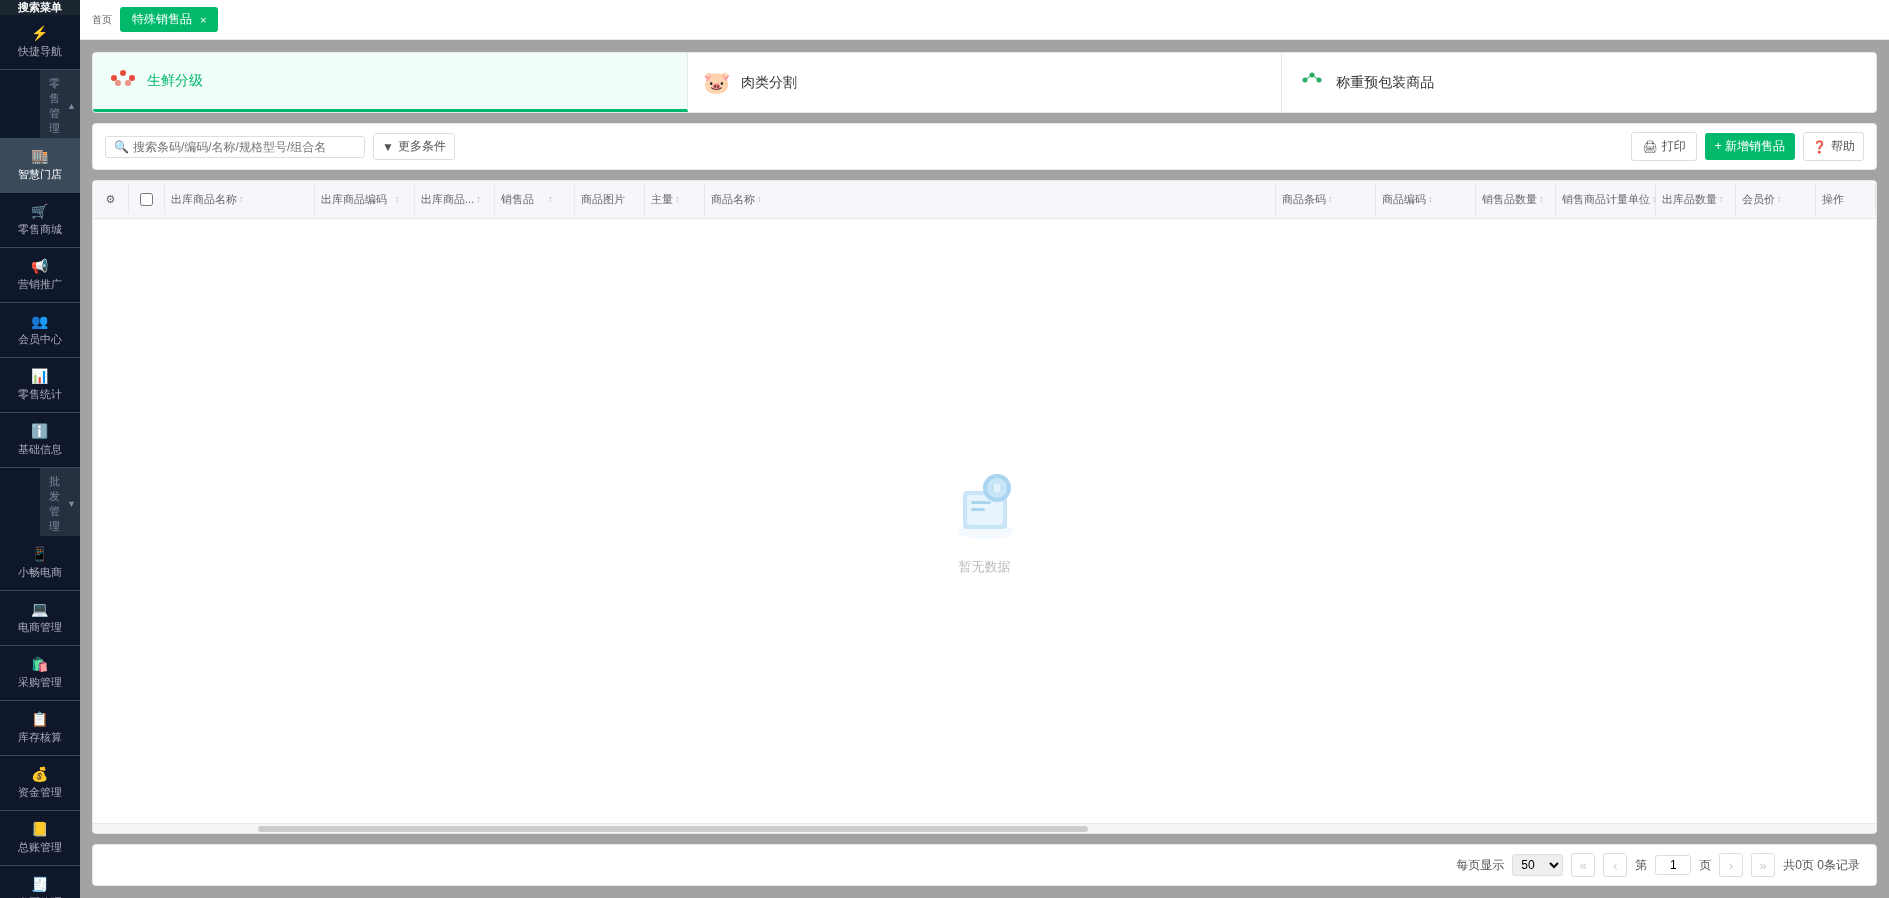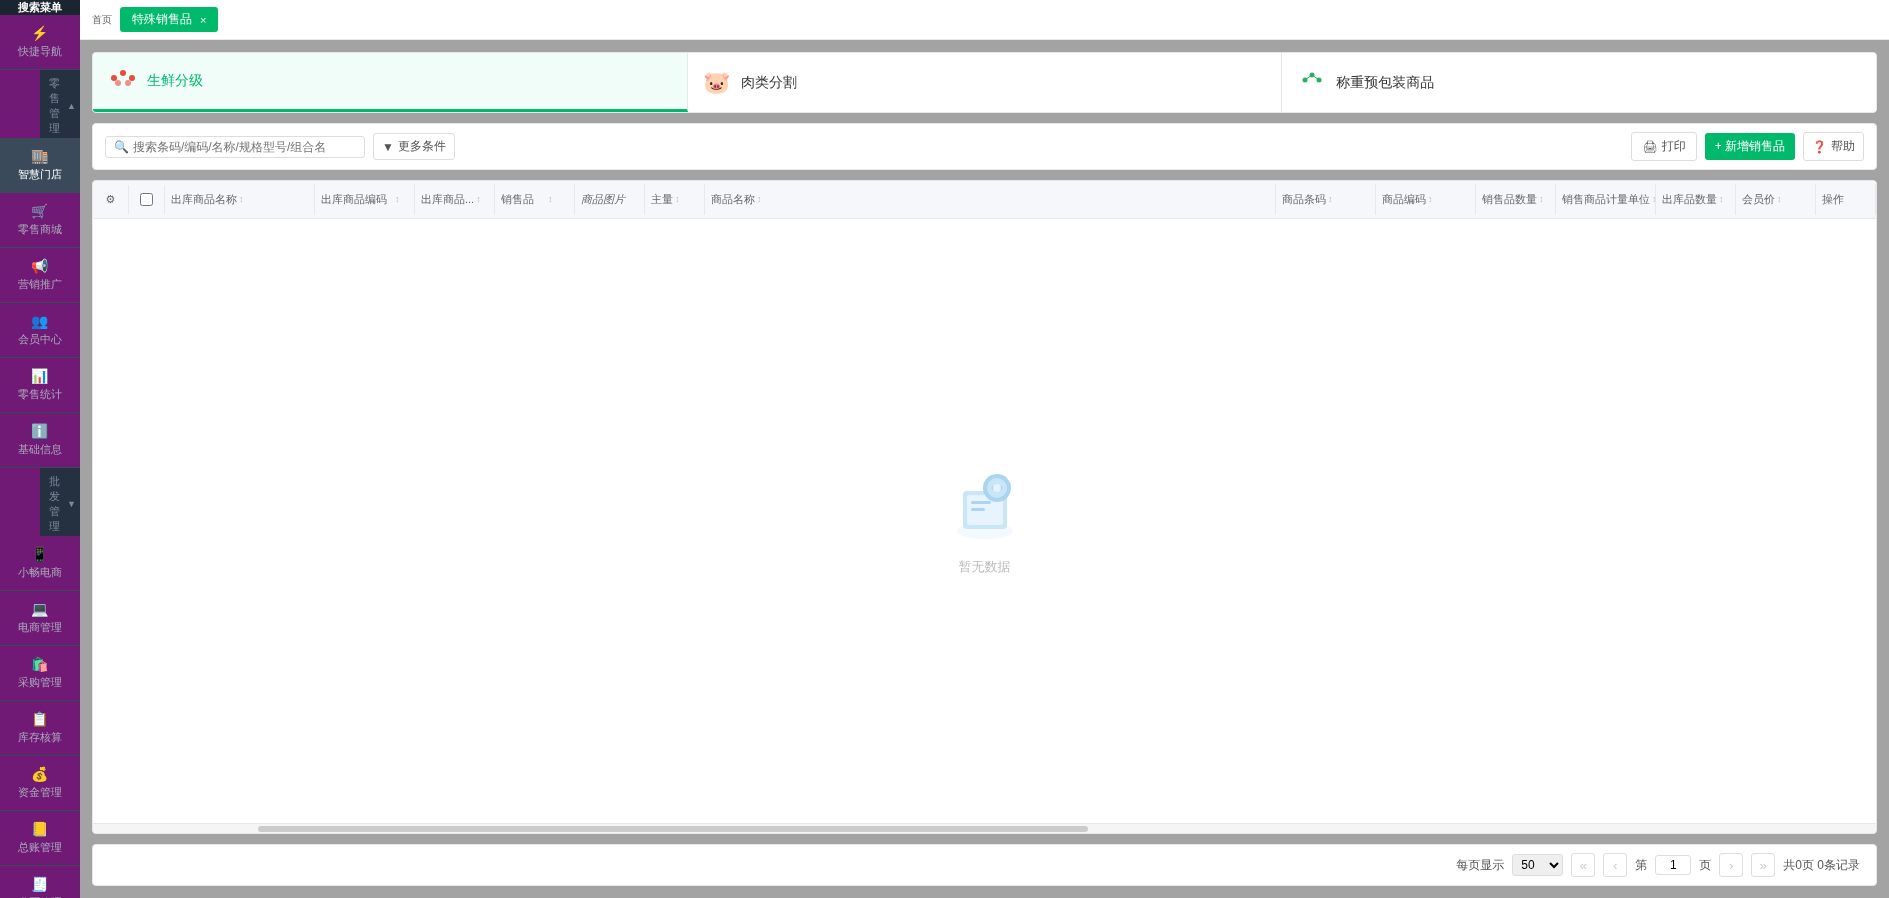--- a/index.html
+++ b/index.html
@@ -1,21 +1,21 @@
 <!DOCTYPE html>
 <html><head>
   <meta charset="utf-8">
   <style>
     * { margin: 0; padding: 0; box-sizing: border-box; }
     body { font-family: "Microsoft YaHei", "PingFang SC", sans-serif; font-size: 12px; background: #f0f2f5; color: #333; display: flex; height: 898px; overflow: hidden; }
 
     
     .sidebar {
       width: 80px;
-      background: #701a75;
+      background: #0f172a;
       color: #ccc;
       display: flex;
       flex-direction: column;
       flex-shrink: 0;
       height: 100%;
       overflow-y: auto;
       overflow-x: hidden;
     }
     .sidebar-logo {
       height: 40px;
@@ -243,21 +243,21 @@
       border-right: 1px solid #e8e8e8;
       flex-shrink: 0;
     }
     .th .sort-icon { font-size: 9px; color: #bbb; display: flex; flex-direction: column; line-height: 1; }
     .th-settings { width: 36px; justify-content: center; }
     .th-checkbox { width: 36px; justify-content: center; }
     .th-out-name { width: 150px; }
     .th-out-code { width: 100px; gap: 8px; }
     .th-out-spec { width: 80px; }
     .th-sale-item { width: 80px; gap: 14px; }
-    .th-image { width: 70px; font-style: italic; }
+    .th-image { width: 70px; }
     .th-main { width: 60px; }
     .th-prod-name { flex: 1; min-width: 120px; }
     .th-barcode { width: 100px; }
     .th-prod-code { width: 100px; }
     .th-sale-qty { width: 80px; }
     .th-sale-unit { width: 100px; }
     .th-out-qty { width: 80px; }
     .th-member-price { width: 80px; }
     .th-operate { width: 60px; }
 

